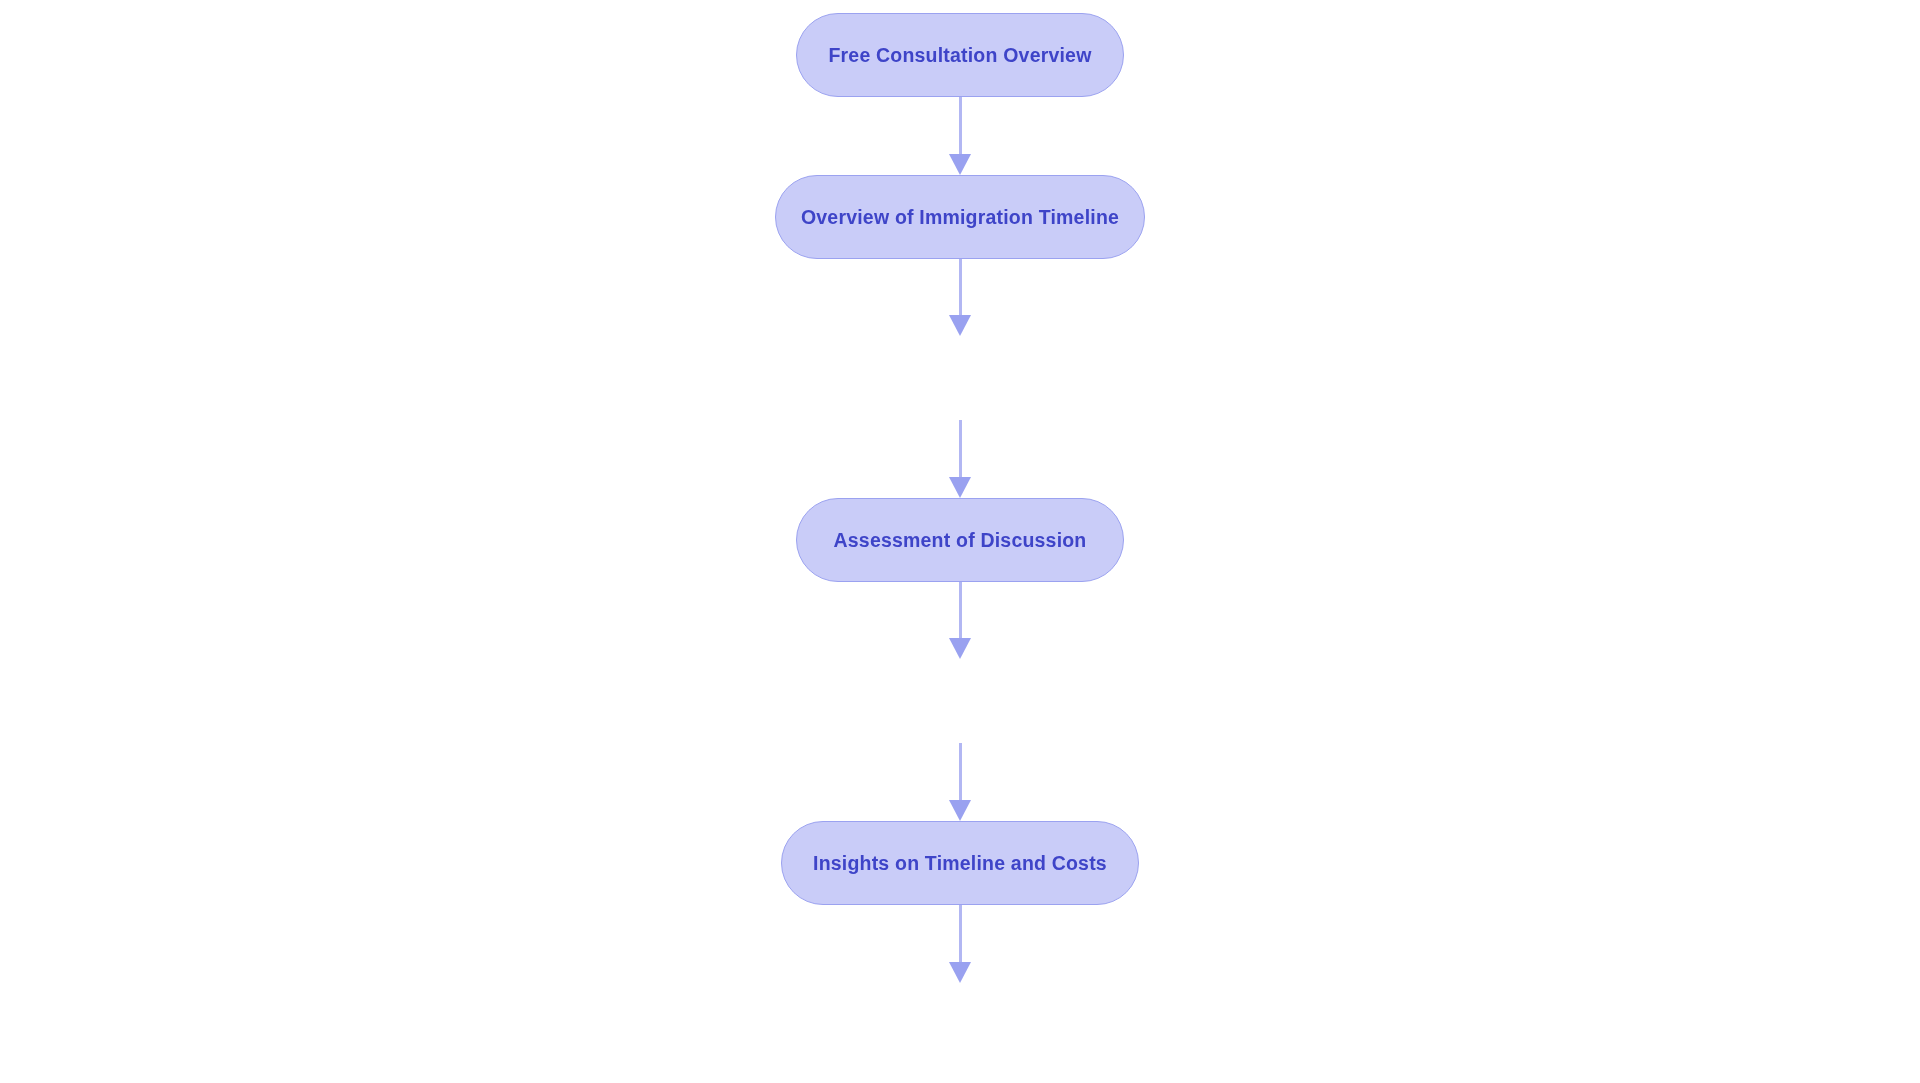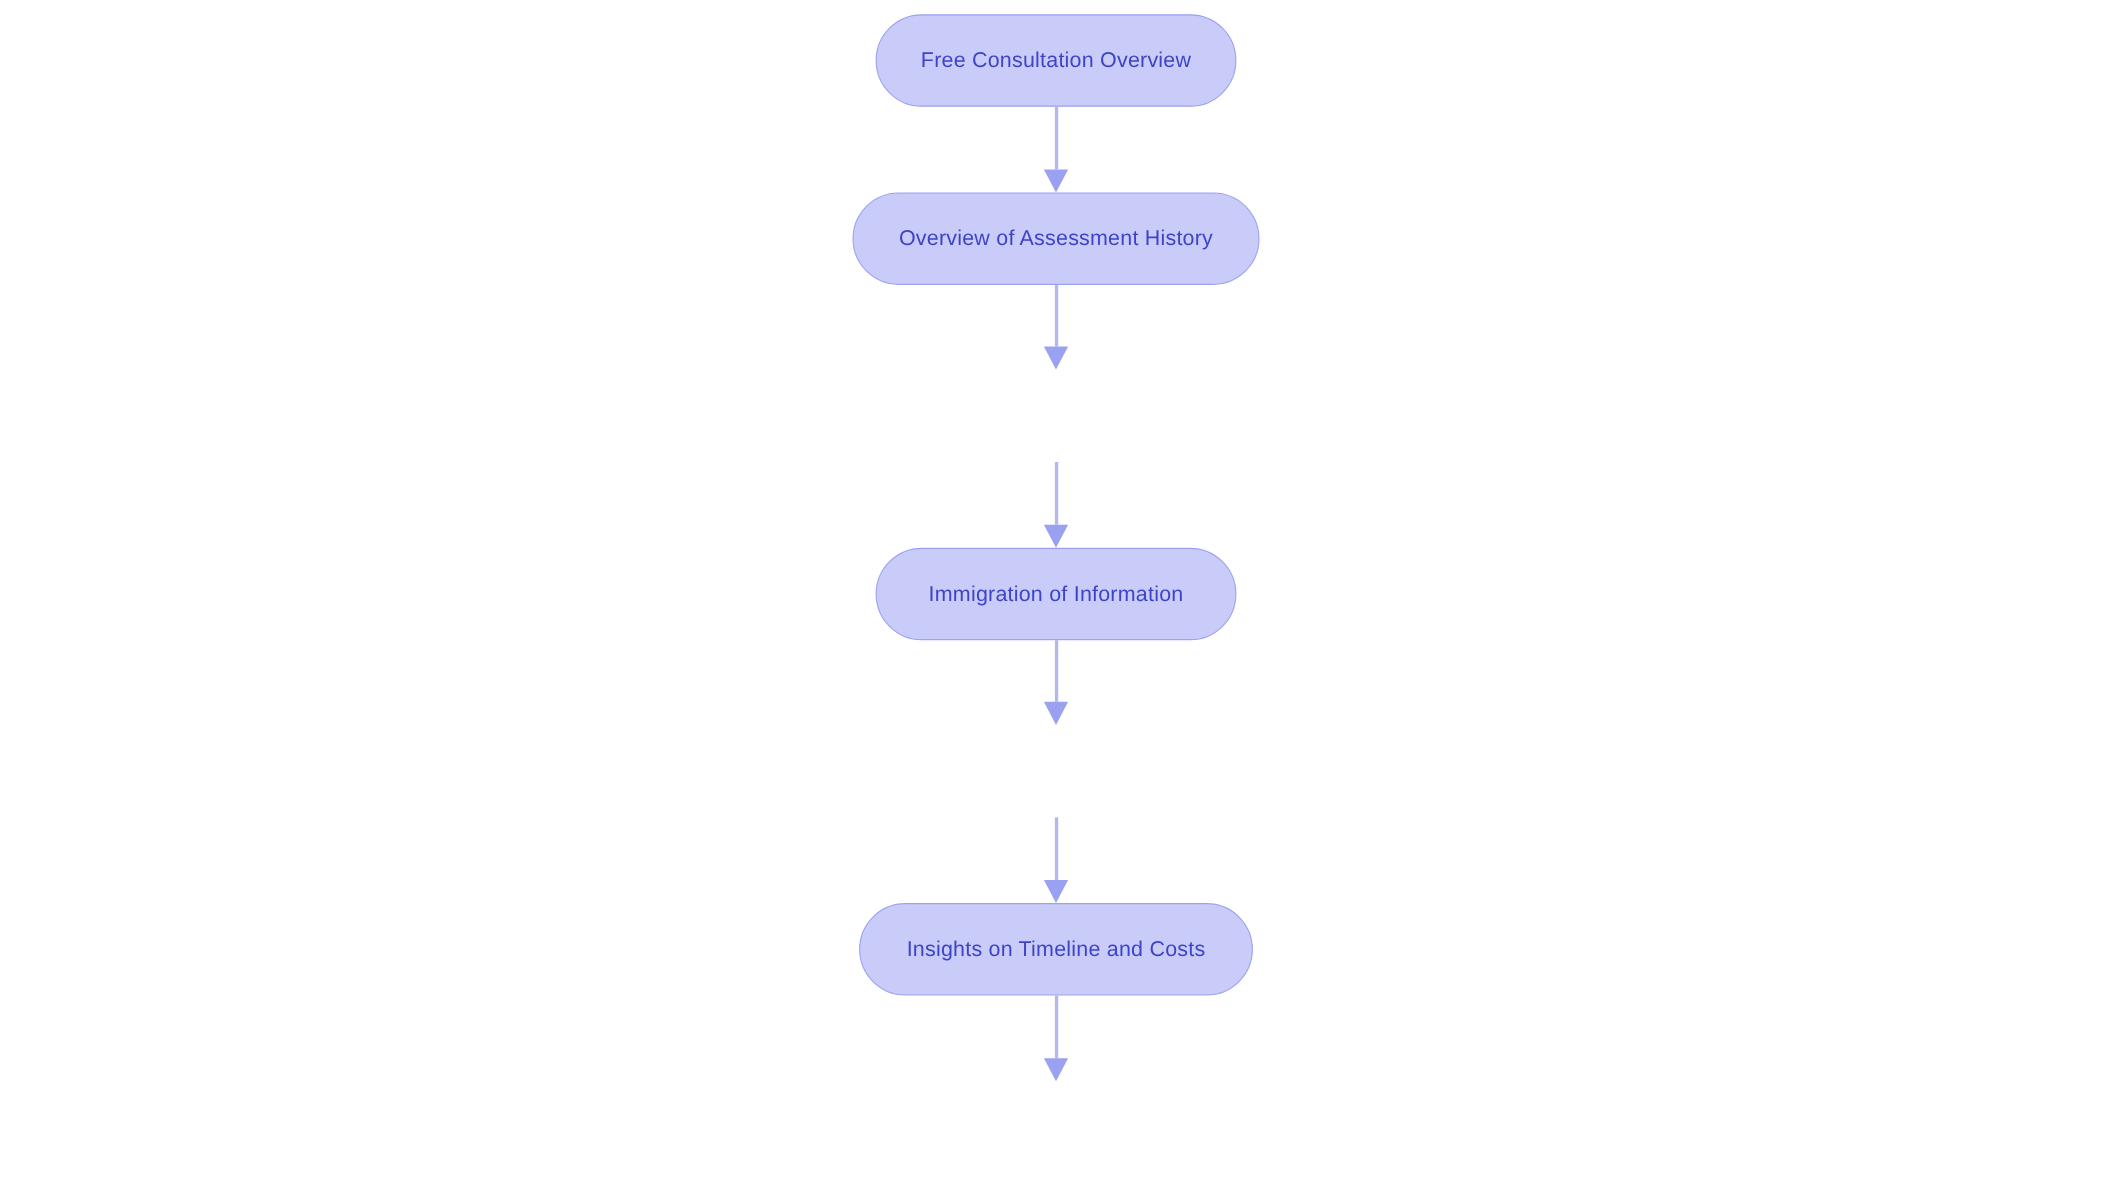--- a/index.html
+++ b/index.html
@@ -3,21 +3,21 @@
 <meta charset="utf-8">
 <style>
   :root {
     --background: #ffffff;
     --node-fill: #c9ccf8;
     --node-border: #9ba2f0;
     --node-text: #3e44c8;
     --arrow-line: #b2b7f3;
     --arrow-head: #99a1f0;
   }
-  * { margin: 0; padding: 0; box-sizing: border-box; }
+  * { margin: 0; padding: 0; box-sizing: border-box; font-weight: bold; }
   html, body {
     width: 1920px; height: 1083px;
     background: var(--background);
     font-family: "Liberation Sans", "DejaVu Sans", sans-serif;
     overflow: hidden;
   }
   .canvas {
     position: relative;
     width: 1920px; height: 1083px;
     background: var(--background);
@@ -85,36 +85,36 @@
   <div class="node n1">
     <span>Free Consultation Overview</span>
   </div>
 
   <div class="arrow a1">
     <div class="arrow-line"></div>
     <div class="arrow-head"></div>
   </div>
 
   <div class="node n2">
-    <span>Overview of Assessment History</span>
+    <span>Overview of Immigration Timeline</span>
   </div>
 
   <div class="arrow a2">
     <div class="arrow-line"></div>
     <div class="arrow-head"></div>
   </div>
 
 
   <div class="arrow a3">
     <div class="arrow-line"></div>
     <div class="arrow-head"></div>
   </div>
 
   <div class="node n4">
-    <span>Immigration of Information</span>
+    <span>Assessment of Discussion</span>
   </div>
 
   <div class="arrow a4">
     <div class="arrow-line"></div>
     <div class="arrow-head"></div>
   </div>
 
 
   <div class="arrow a5">
     <div class="arrow-line"></div>

